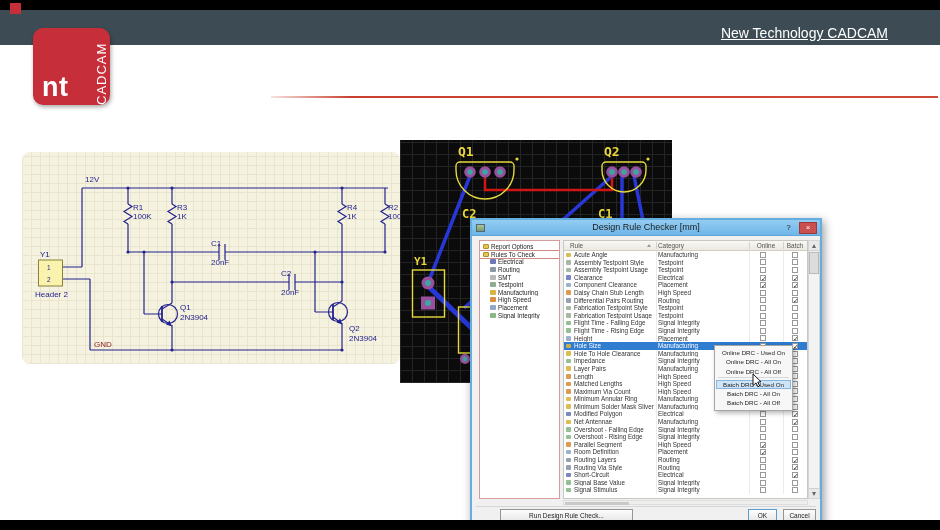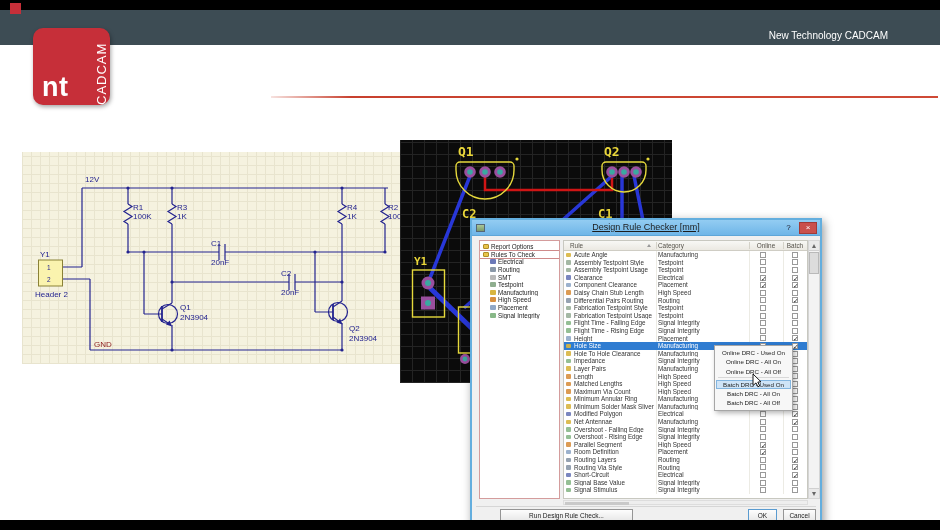--- a/index.html
+++ b/index.html
@@ -4,51 +4,51 @@
 <style>
   * { margin:0; padding:0; box-sizing:border-box; }
   html,body { width:940px; height:530px; overflow:hidden; background:#fff;
     font-family:"Liberation Sans", sans-serif; -webkit-text-size-adjust:none; }
   .stage { position:relative; width:940px; height:530px; background:#fff; overflow:hidden; }
 
   
   .top-black { position:absolute; left:0; top:0; width:940px; height:10px; background:#000; }
   .bottom-black { position:absolute; left:0; top:520px; width:940px; height:10px; background:#000; z-index:100; }
   .band { position:absolute; left:0; top:10px; width:940px; height:35px; background:#3d4c54; }
-  .band-text { position:absolute; right:52px; bottom:4px; color:#fff; font-size:10px; }
+  .band-text { position:absolute; right:52px; bottom:4px; color:#fff; font-size:14px;text-decoration:underline; }
   .red-dot { position:absolute; left:10px; top:3px; width:11px; height:11px; background:#c62f39; }
   .logo { position:absolute; left:33px; top:28px; width:77px; height:77px; background:#c62f39;
           border-radius:10px; z-index:10; box-shadow:1px 2px 4px rgba(0,0,0,.35); }
   .logo-nt { position:absolute; left:9px; bottom:2px; color:#fff; font-size:27px; font-weight:bold; letter-spacing:0.5px; }
   .logo-cadcam { position:absolute; right:1px; top:0; height:100%; display:flex; align-items:center;
           writing-mode:vertical-rl; transform:rotate(180deg); color:#fff; font-size:13px; letter-spacing:1px; }
   .slide-title { position:absolute; right:54px; top:56px; font-size:33px; color:#4a4a4a; letter-spacing:-0.3px; }
   .red-line { position:absolute; left:271px; top:96px; width:667px; height:2px;
           background:linear-gradient(to right, rgba(200,64,46,0.15), #c8402e 12%, #cf4a36); }
 
   
   .schematic { position:absolute; left:22px; top:152px; width:378px; height:212px;
     background-color:#f5f2df;
     background-image:repeating-linear-gradient(0deg,#e8e4ce 0 1px,transparent 1px 9px),
-                     repeating-linear-gradient(90deg,#e8e4ce 0 1px,transparent 1px 9px); }
+                     repeating-linear-gradient(90deg,#e8e4ce 0 1px,transparent 1px 9px);border-radius:8px; }
   .schematic svg { position:absolute; left:0; top:0; }
 
   
   .pcb { position:absolute; left:400px; top:140px; width:272px; height:243px;
     background-color:#0b0b0b;
     background-image:repeating-linear-gradient(0deg,#242424 0 1px,transparent 1px 12px),
                      repeating-linear-gradient(90deg,#242424 0 1px,transparent 1px 12px); }
   .pcb svg { position:absolute; left:0; top:0; }
 
   
   .dialog { position:absolute; left:470px; top:218px; width:352px; height:312px;
     background:#f0f0f0; border:2px solid #63aede; z-index:20; box-shadow:2px 3px 9px rgba(0,0,0,.4); }
   .titlebar { position:absolute; left:0; top:0; right:0; height:16px;
     background:linear-gradient(#93ccf2,#6fb6e8); border-bottom:1px solid #5ea6d8; }
-  .title-text { position:absolute; left:0; right:0; top:2px; text-align:center; font-size:9px; color:#1c1c1c;text-decoration:underline; }
+  .title-text { position:absolute; left:0; right:0; top:2px; text-align:center; font-size:9px; color:#1c1c1c; }
   .app-icon { position:absolute; left:4px; top:4px; width:9px; height:8px;
     background:linear-gradient(#aac79a,#7a9a6a); border:1px solid #567; }
   .help-btn { position:absolute; right:26px; top:2px; width:11px; height:12px;
     font-size:8px; color:#223; text-align:center; line-height:12px; }
   .close-btn { position:absolute; right:3px; top:2px; width:18px; height:12px; background:#c9504c;
     border:1px solid #a03a38; color:#fff; font-size:8px; text-align:center; line-height:10px; }
 
   .tree-panel { position:absolute; left:7px; top:20px; width:81px; height:259px;
     background:#fff; border:1px solid #d49c9c; overflow:hidden; padding-top:2px; }
   .titem { display:flex; align-items:center; height:7.6px; font-size:6.3px; color:#222;

